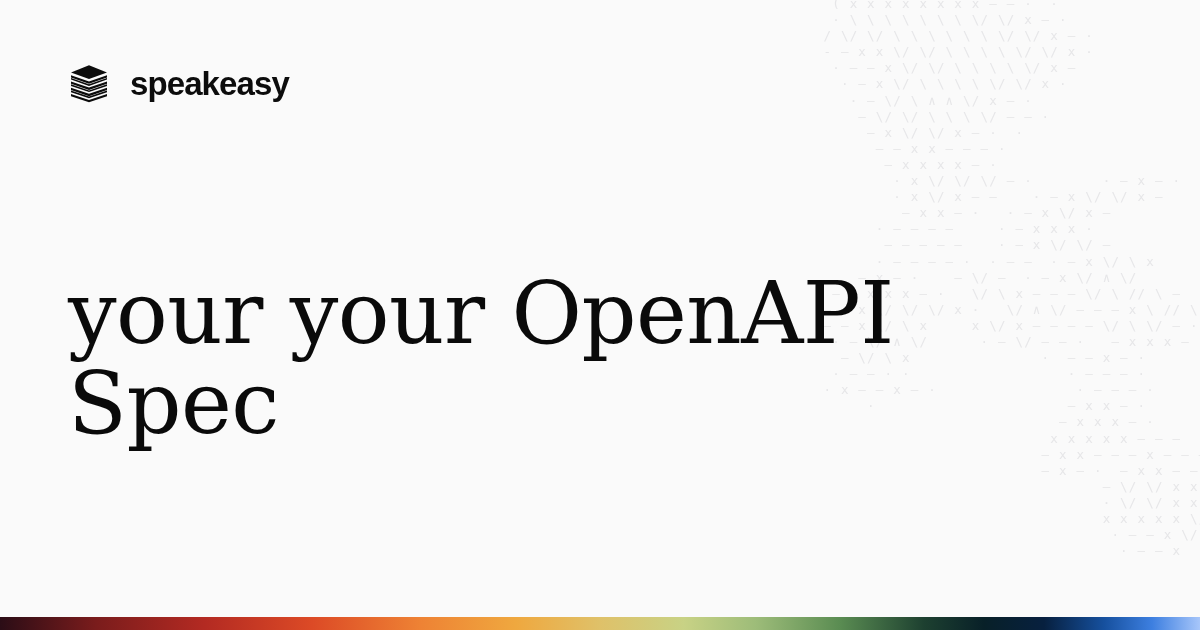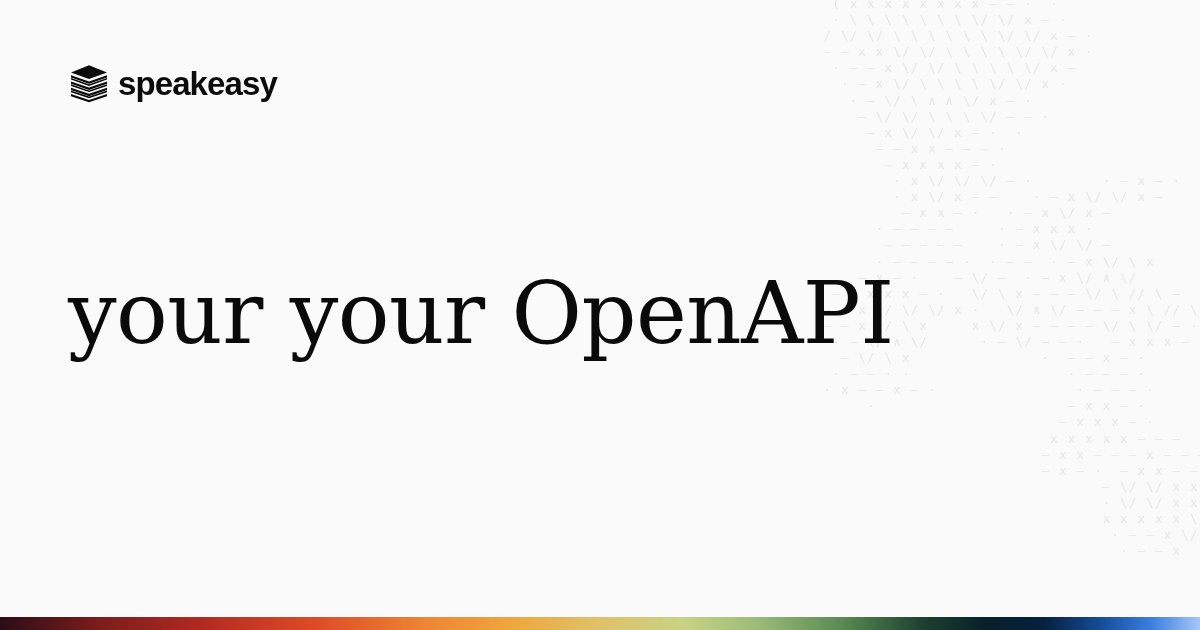--- a/index.html
+++ b/index.html
@@ -42,21 +42,21 @@
     overflow:hidden;
   }
 
   
   #logo {
     position:absolute;
     left:68px;
     top:62px;
     display:flex;
     align-items:center;
-    gap:8px;
+    gap:20px;
   }
   #logo-mark { width:42px; height:42px; display:block; flex:none; }
   #logo-word {
     font-family:"Liberation Sans", sans-serif;
     font-size:33px;
     font-weight:600;
     letter-spacing:-0.9px;
     color:#0C0C0C;
     line-height:1;
   }
@@ -143,17 +143,18 @@
         <path d="M3 28.6 L21 34.6 L39 28.6 L39 30.2 L21 36.2 L3 30.2 Z"></path>
 
         <path d="M3 32.0 L21 38.0 L39 32.0 L39 34.3 L21 40.3 L3 34.3 Z"></path>
       </g>
     </svg>
     <span id="logo-word" style="color: rgb(12, 12, 12);">speakeasy</span>
   </div>
 
   <h1 id="headline" style="color: rgb(10, 10, 10);">
     <span class="hl-line">your your OpenAPI</span>
+    <span class="hl-line">Spec</span>
   </h1>
 
   <div id="gradient-bar" style="background: linear-gradient(90deg, rgb(43, 13, 22) 0%, rgb(122, 28, 28) 8%, rgb(179, 42, 34) 17%, rgb(220, 74, 38) 26%, rgb(238, 130, 52) 35%, rgb(239, 168, 63) 43%, rgb(223, 193, 105) 50%, rgb(200, 210, 133) 57%, rgb(157, 188, 121) 63%, rgb(90, 140, 82) 70%, rgb(29, 64, 48) 77%, rgb(8, 32, 40) 82%, rgb(7, 32, 63) 87%, rgb(22, 80, 158) 92%, rgb(61, 127, 224) 96%, rgb(167, 198, 250) 100%); height: 13px;"></div>
 
 </div>
 
 </body></html>

